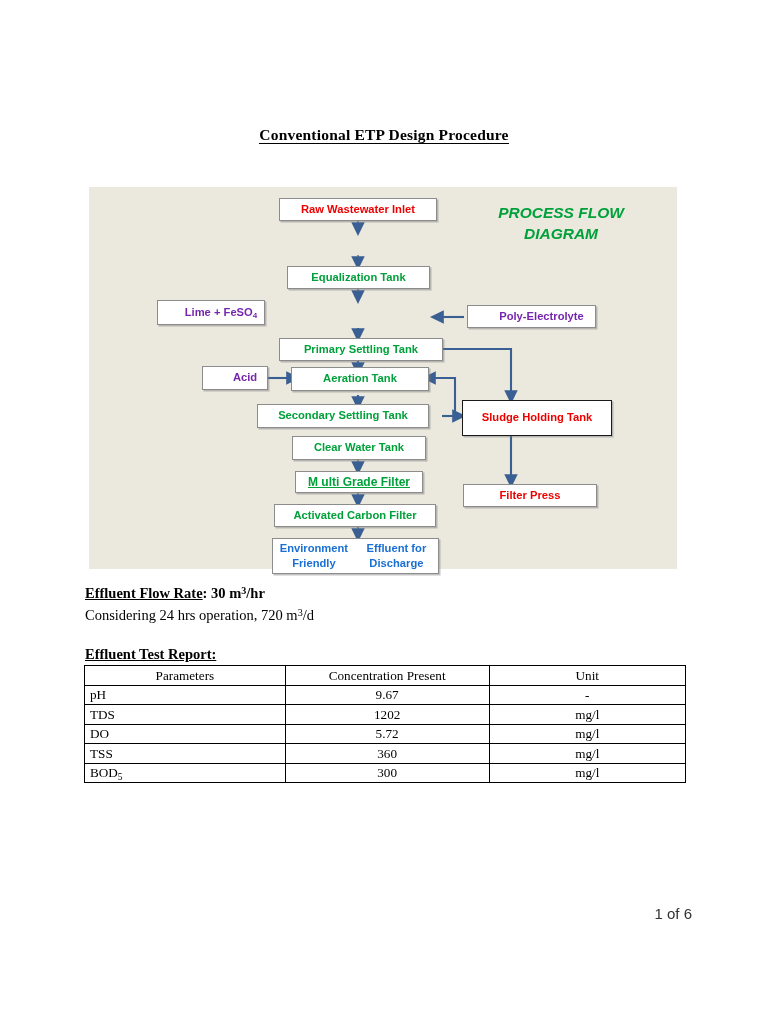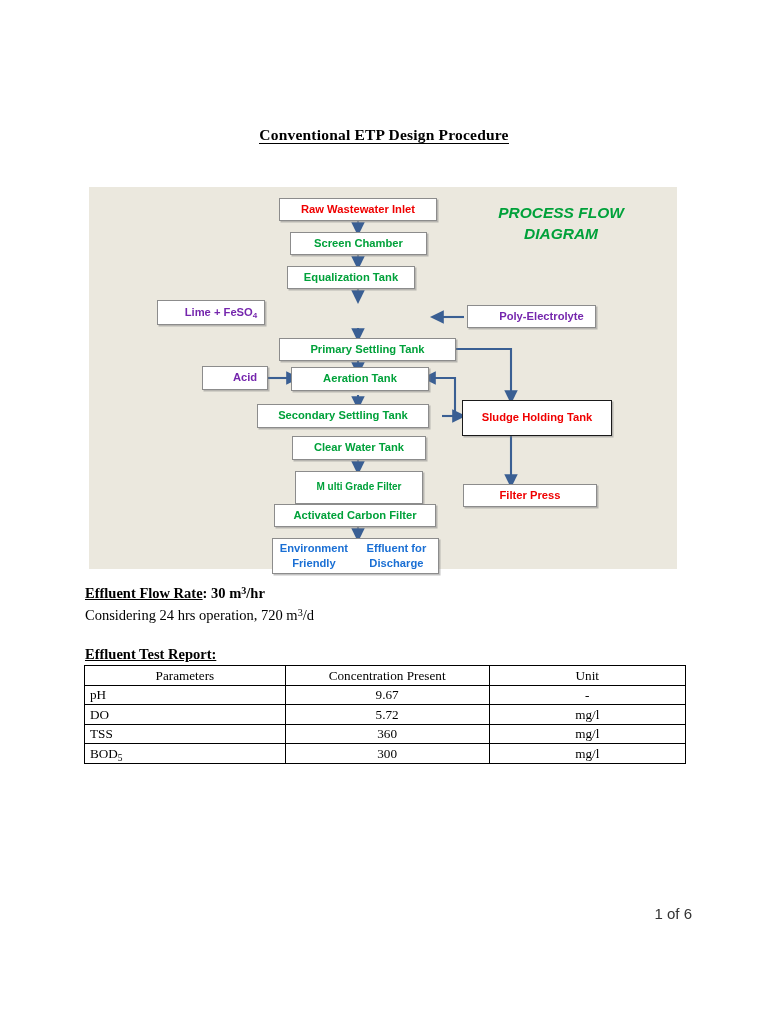--- a/index.html
+++ b/index.html
@@ -210,38 +210,35 @@
 
   <div class="pfd-title">
     <div>PROCESS FLOW</div>
     <div>DIAGRAM</div>
   </div>
 
   <div class="dbox c-red" style="left:190px; top:11px; width:158px; height:23px;">
     <span>Raw Wastewater Inlet</span>
   </div>
 
-  <div class="dbox c-green" style="left:201px; top:45px; width:137px; height:23px;">
-    <span>Screen Chamber</span>
-  </div>
-
-  <div class="dbox c-green" style="left:198px; top:79px; width:128px; height:23px;">
+
+  <div class="dbox c-green" style="left:198px; top:79px; width:143px; height:23px;">
     <span>Equalization Tank</span>
   </div>
 
   <div class="dbox c-purple" style="left:68px; top:113px; width:108px; height:25px;">
     <span><span>Lime + FeSO</span><sub>4</sub></span>
   </div>
 
 
   <div class="dbox c-purple" style="left:378px; top:118px; width:129px; height:23px;">
     <span>Poly-Electrolyte</span>
   </div>
 
-  <div class="dbox c-green" style="left:190px; top:151px; width:177px; height:23px;">
+  <div class="dbox c-green" style="left:190px; top:151px; width:164px; height:23px;">
     <span>Primary Settling Tank</span>
   </div>
 
   <div class="dbox c-purple" style="left:113px; top:179px; width:66px; height:24px;">
     <span>Acid</span>
   </div>
 
   <div class="dbox c-green" style="left:202px; top:180px; width:138px; height:24px;">
     <span>Aeration Tank</span>
   </div>
@@ -251,21 +248,21 @@
   </div>
 
   <div class="dbox c-green" style="left:168px; top:217px; width:172px; height:24px;">
     <span>Secondary Settling Tank</span>
   </div>
 
   <div class="dbox c-green" style="left:203px; top:249px; width:134px; height:24px;">
     <span>Clear Water Tank</span>
   </div>
 
-  <div class="dbox c-green" style="left:206px; top:284px; width:128px; height:33px; font-size:10px;">
+  <div class="dbox c-green" style="left:206px; top:284px; width:128px; height:22px; font-size:12px;text-decoration:underline;">
     <span>M ulti Grade Filter</span>
   </div>
 
   <div class="dbox c-red" style="left:374px; top:297px; width:134px; height:23px;">
     <span>Filter Press</span>
   </div>
 
   <div class="dbox c-green" style="left:185px; top:317px; width:162px; height:23px;">
     <span>Activated Carbon Filter</span>
   </div>
@@ -291,20 +288,25 @@
       <td class="c-unit">Unit</td>
     </tr>
   </thead>
   <tbody>
     <tr>
       <td class="c-param"><span>pH</span><sub></sub></td>
       <td class="c-conc">9.67</td>
       <td class="c-unit">-</td>
     </tr>
     <tr>
+      <td class="c-param"><span>TDS</span><sub></sub></td>
+      <td class="c-conc">1202</td>
+      <td class="c-unit">mg/l</td>
+    </tr>
+    <tr>
       <td class="c-param"><span>DO</span><sub></sub></td>
       <td class="c-conc">5.72</td>
       <td class="c-unit">mg/l</td>
     </tr>
     <tr>
       <td class="c-param"><span>TSS</span><sub></sub></td>
       <td class="c-conc">360</td>
       <td class="c-unit">mg/l</td>
     </tr>
     <tr>

